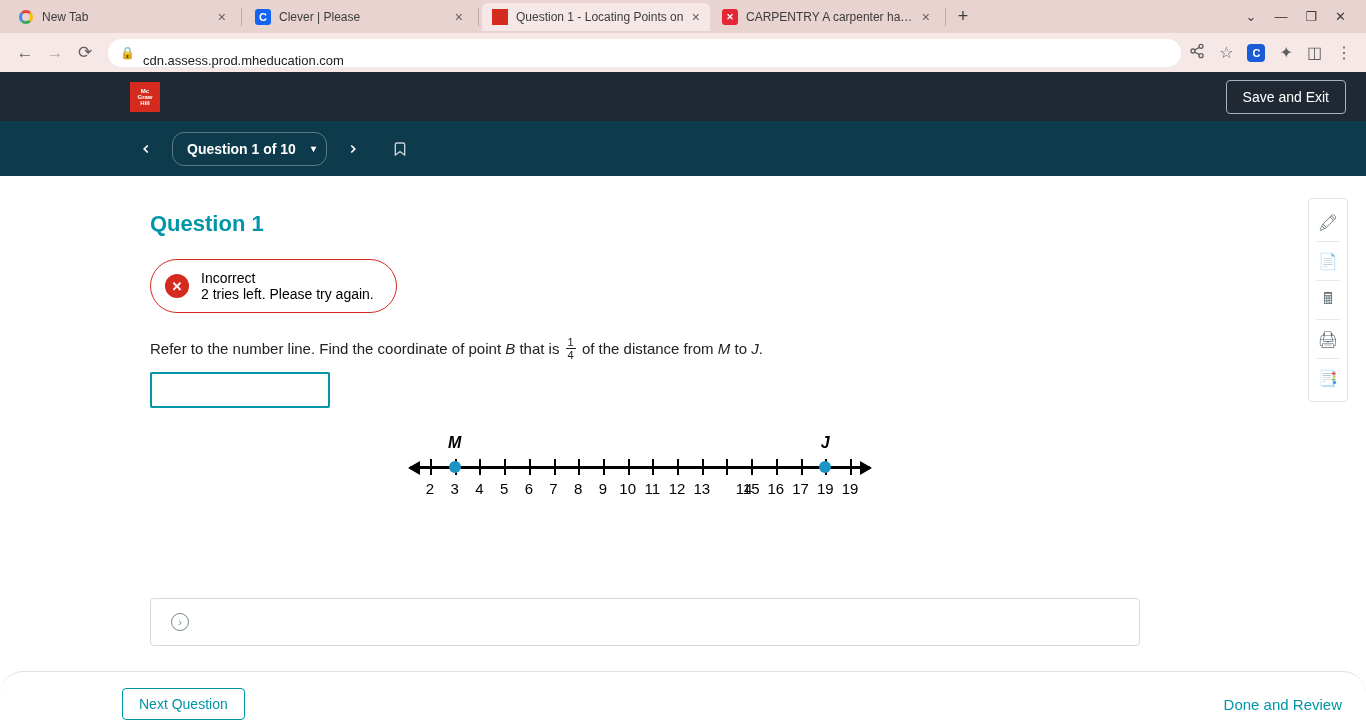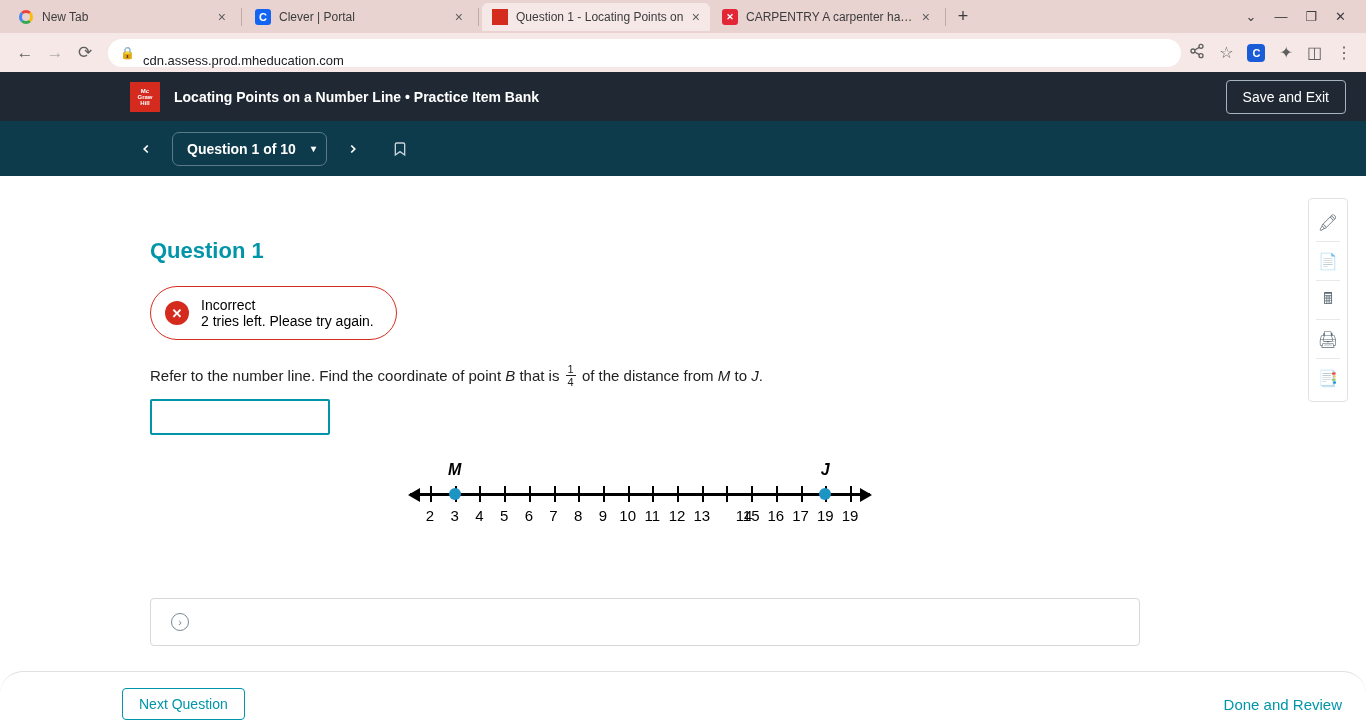--- a/index.html
+++ b/index.html
@@ -32,27 +32,27 @@
 
 .app-header { background: #1f2833; height: 49px; display: flex; align-items: center; padding: 0 20px 0 130px; }
 .mh-logo { width: 30px; height: 30px; background: #d52b1e; color: #fff; font-size: 6px; font-weight: bold; display: flex; flex-direction: column; justify-content: center; align-items: center; line-height: 1; margin-right: 14px; }
 .app-title { color: #fff; font-size: 14px; font-weight: bold; }
 .save-exit { margin-left: auto; border: 1px solid #a5b2bf; color: #fff; padding: 8px 16px; border-radius: 4px; background: transparent; cursor: pointer; font-size: 14px; text-align: center; }
 
 
 .qnav { background: #0e3b4c; height: 55px; display: flex; align-items: center; padding-left: 130px; gap: 10px; }
 .qnav-arrow { width: 32px; height: 32px; display: flex; align-items: center; justify-content: center; color: #fff; cursor: pointer; }
 .qnav-arrow svg { width: 14px; height: 14px; }
-.qselect { border: 1px solid #5a7a87; color: #fff; height: 34px; padding: 0 30px 0 14px; display: flex; align-items: center; border-radius: 7px; font-size: 14px; font-weight: bold; position: relative; cursor: pointer; }
+.qselect { border: 1px solid #5a7a87; color: #fff; height: 34px; padding: 0 30px 0 14px; display: flex; align-items: center; border-radius: 12px; font-size: 14px; font-weight: bold; position: relative; cursor: pointer; }
 .qselect::after { content: "▾"; position: absolute; right: 10px; font-size: 10px; }
 .bookmark-icon { width: 32px; height: 32px; display: flex; align-items: center; justify-content: center; color: #c7d4da; cursor: pointer; margin-left: 5px; }
 
 
 .content-wrap { position: relative; height: 495px; background: #fff; display: flex; }
-.content { width: 1112px; margin-left: 112px; padding: 35px 0 0 38px; margin-top: 27px; }
+.content { width: 1112px; margin-left: 112px; padding: 35px 0 0 38px; }
 .qtitle { color: #0095a8; font-size: 22px; font-weight: bold; margin-bottom: 22px; }
 
 .status-pill { border: 1.5px solid #d52b1e; border-radius: 28px; padding: 10px 22px 10px 14px; display: inline-flex; align-items: center; gap: 12px; margin-bottom: 24px; }
 .status-x { width: 24px; height: 24px; background: #d52b1e; border-radius: 50%; display: flex; align-items: center; justify-content: center; color: #fff; font-size: 13px; font-weight: bold; }
 .status-text .l1 { font-weight: normal; font-size: 14px; }
 .status-text .l2 { font-size: 14px; }
 
 .prompt { font-size: 15px; color: #222; margin-bottom: 10px; }
 .prompt i { font-style: italic; }
 .frac { display: inline-flex; flex-direction: column; align-items: center; vertical-align: middle; font-size: 11px; margin: 0 2px; position: relative; top: -1px; }
@@ -103,21 +103,21 @@
           <span class="fav-chrome"></span>
         </span>
       <span class="tab-title">New Tab</span>
       <span class="tab-close">×</span>
     </div>
     <div class="tab-sep"></div>
     <div class="tab">
       <span class="tab-favicon">
           <span class="fav-clever">C</span>
         </span>
-      <span class="tab-title">Clever | Portal</span>
+      <span class="tab-title">Clever | Please</span>
       <span class="tab-close">×</span>
     </div>
     <div class="tab-sep"></div>
     <div class="tab active">
       <span class="tab-favicon">
           <span class="fav-mh"></span>
         </span>
       <span class="tab-title">Question 1 - Locating Points on</span>
       <span class="tab-close">×</span>
     </div>
@@ -163,21 +163,20 @@
     </div>
   </div>
 </div>
 
 <div class="app-header">
   <div class="mh-logo">
     <span>Mc</span>
       <span>Graw</span>
       <span>Hill</span>
   </div>
-  <div class="app-title">Locating Points on a Number Line • Practice Item Bank</div>
   <button class="save-exit">Save and Exit</button>
 </div>
 
 <div class="qnav">
   <div class="qnav-arrow">
       <svg viewBox="0 0 24 24" fill="none" stroke="#fff" stroke-width="3">
         <polyline points="15 18 9 12 15 6"></polyline>
       </svg>
     </div>
   <div class="qselect">

